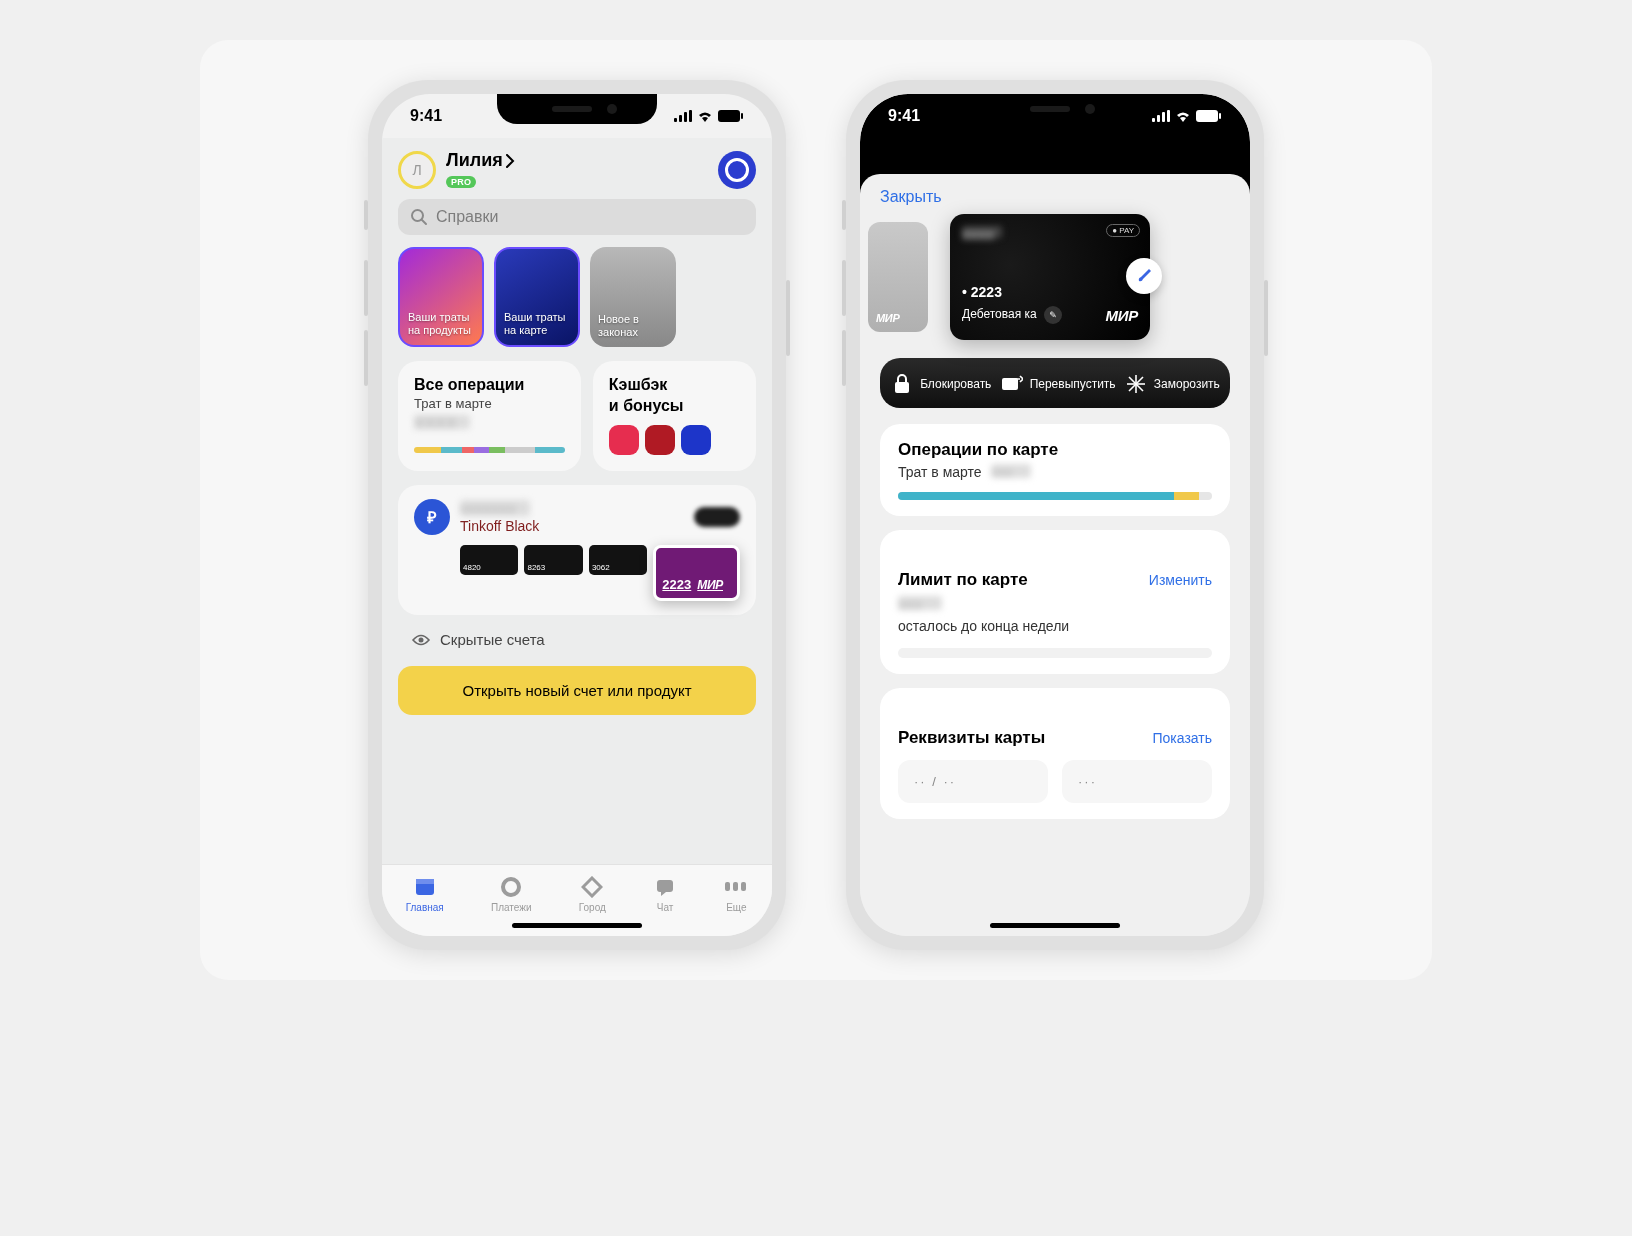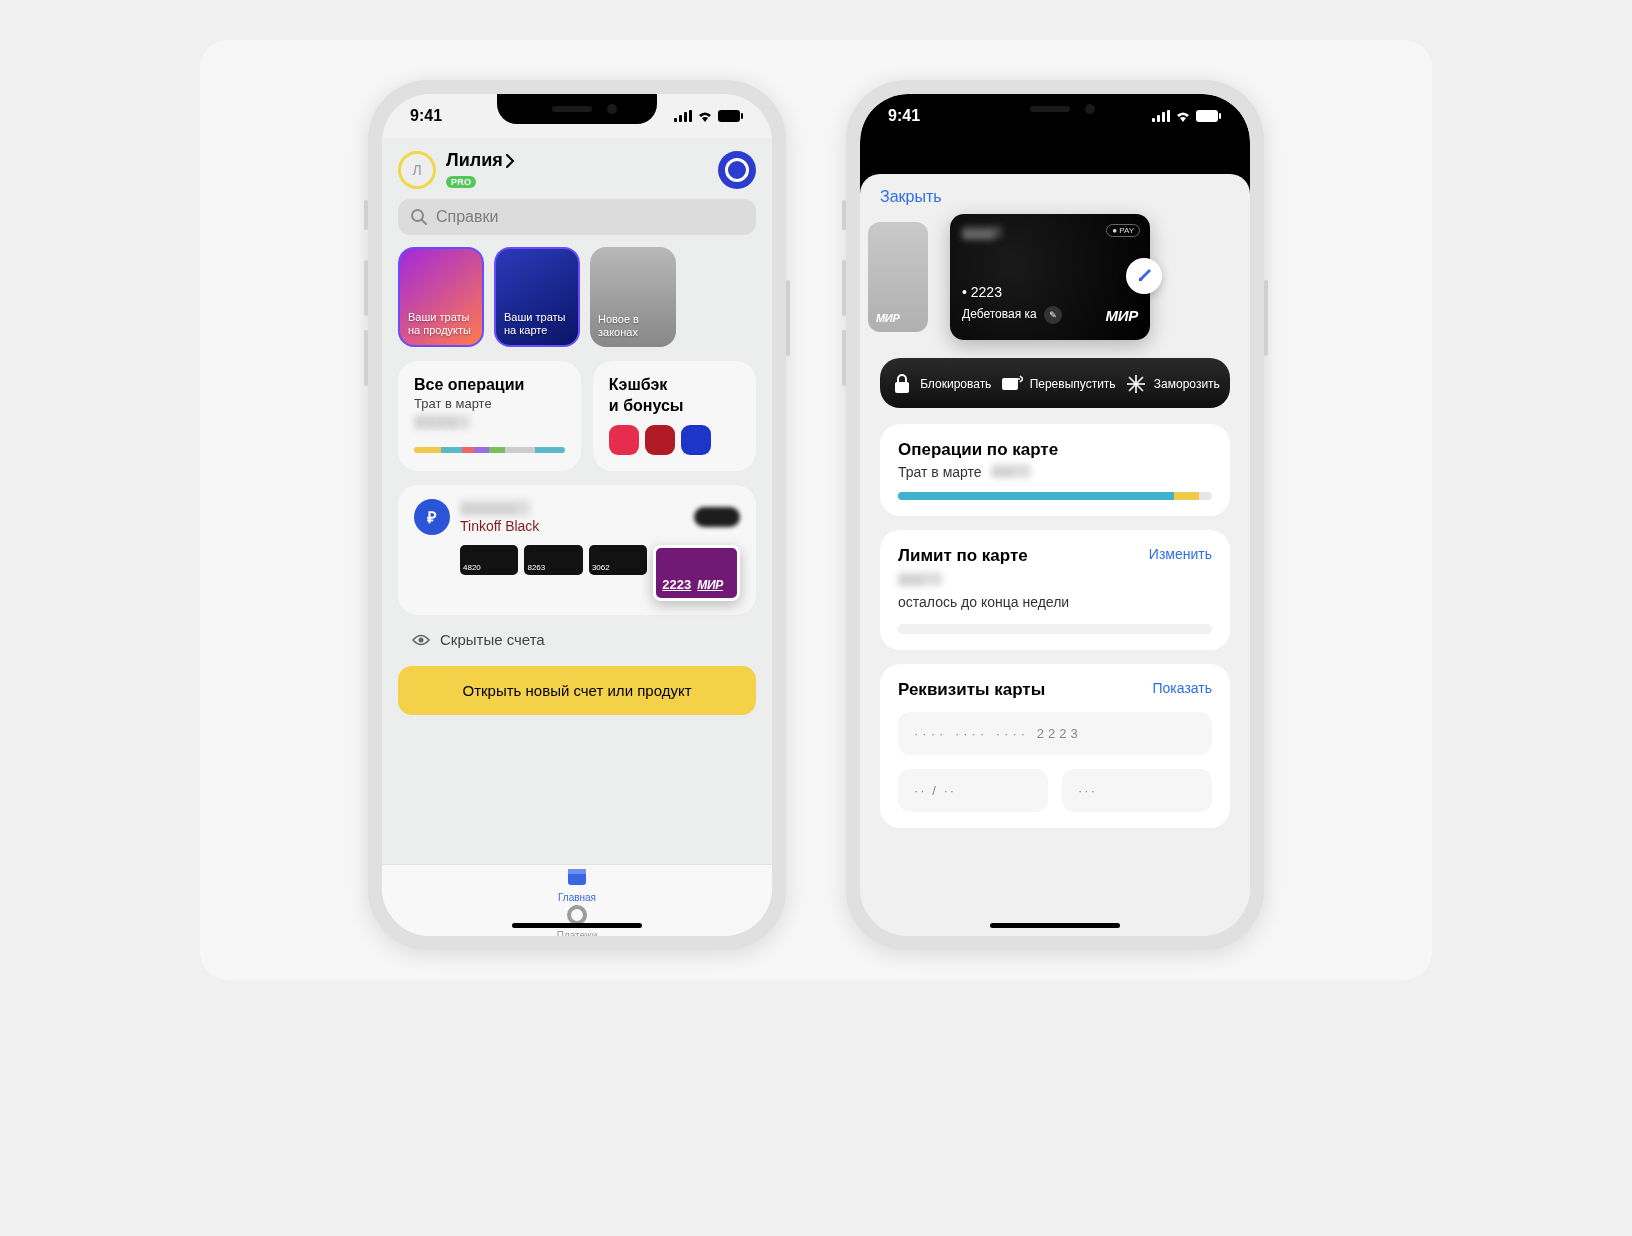--- a/index.html
+++ b/index.html
@@ -67,48 +67,48 @@
   .acct-name { font-size:14px; color:#7f1d1d; }
   .pill-dark { background:#1d1d1d; filter:blur(2px); width:46px; height:20px; border-radius:12px; }
   .mini-cards { display:flex; gap:6px; margin-top:10px; justify-content:flex-start; padding-left:46px; }
   .mini { width:61px; height:30px; border-radius:5px; background:#121212; color:#fff; font-size:8px; display:flex; align-items:flex-end; padding:2px 3px 3px; justify-content:flex-start; gap:2px; }
   .mini.big { width:90px; height:56px; border-radius:8px; position:relative; background:#701a75; font-size:13px; font-weight:600; align-items:flex-end; padding:4px 6px 6px; border:3px solid #fff; box-shadow:0 4px 14px rgba(0,0,0,.25);text-decoration:underline; }
   .mir { font-family:sans-serif; font-weight:900; font-style:italic; letter-spacing:-.3px; }
 
   .hidden-row { display:flex; align-items:center; gap:10px; margin-bottom:18px; color:#444; font-size:15px; padding-left:14px;}
   .cta { background:#f3d24a; border-radius:14px; padding:16px; text-align:center; font-weight:500; font-size:15px; }
 
-  .tabbar { position:absolute; bottom:0; left:0; right:0; height:72px; background:#f8f8f8; border-top:1px solid #e2e2e2; display:flex; justify-content:space-around; align-items:center; padding-bottom:14px;flex-direction:column; }
+  .tabbar { position:absolute; bottom:0; left:0; right:0; height:72px; background:#f8f8f8; border-top:1px solid #e2e2e2; display:flex; justify-content:space-around; align-items:center; padding-bottom:14px; }
   .tab { display:flex; flex-direction:column; align-items:center; gap:3px; font-size:10px; color:#9c9c9c; }
   .tab.active { color:#3b66e3; }
   .tab .ticon { width:24px; height:24px; display:flex; align-items:center; justify-content:center; }
 
   
   .p2 .screen { background:#eeeeee; }
   .p2-top { background:#000; height:110px; position:absolute; top:0; left:0; right:0; border-radius:48px 48px 0 0; }
   .p2 .statusbar { color:#fff; }
   .sheet { position:absolute; top:80px; left:0; right:0; bottom:0; background:#f0f0f0; border-radius:20px 20px 0 0; padding:14px 0 30px; }
   .close-link { color:#2f6fe6; font-size:16px; padding:0 20px; display:inline-block; }
 
   .card-visual-wrap { position:relative; margin:8px 20px 18px; display:flex; align-items:flex-end; gap:-20px;}
   .ghost-card { width:60px; height:110px; border-radius:12px; background:linear-gradient(#c9c9c9,#b0b0b0); position:absolute; left:-12px; top:8px; display:flex; align-items:flex-end; padding:8px; color:#fff; font-size:11px; }
   .main-card { width:200px; height:126px; border-radius:14px; background:radial-gradient(circle at 30% 40%, #1a1a1a, #000); margin-left:70px; position:relative; color:#fff; padding:12px; box-shadow:0 6px 20px rgba(0,0,0,.25); }
   .pay-badge { position:absolute; top:10px; right:10px; border:1px solid #666; border-radius:10px; font-size:8px; padding:1px 5px; color:#ddd;}
   .edit-fab { position:absolute; right:-12px; top:44px; width:36px; height:36px; border-radius:50%; background:#fff; display:flex; align-items:center; justify-content:center; box-shadow:0 3px 10px rgba(0,0,0,.2); color:#3b66e3;}
-  .card-last4 { font-size:14px; margin-top:40px; }
+  .card-last4 { font-size:14px; margin-top:40px;font-weight:bold; }
   .card-type-row { display:flex; align-items:center; justify-content:space-between; margin-top:6px; font-size:12px; }
   .small-edit { width:18px; height:18px; border-radius:50%; background:#333; display:inline-flex; align-items:center; justify-content:center; font-size:9px; margin-left:4px; }
 
   .action-bar { margin:0 20px 16px; background:linear-gradient(180deg,#2a2a2a,#0f0f0f); border-radius:20px; display:flex; justify-content:space-around; padding:14px 6px 12px; color:#fff; }
   .action { display:flex; flex-direction:row; align-items:center; gap:6px; font-size:12px; }
   .action .aicon { width:24px; height:24px; display:flex; align-items:center; justify-content:center; }
 
   .panel { margin:0 20px 14px; background:#fff; border-radius:20px; padding:16px 18px; }
   .panel-title { font-weight:700; font-size:17px; }
-  .panel-row { display:flex; align-items:flex-start; justify-content:space-between; }
+  .panel-row { display:flex; align-items:center; justify-content:space-between;margin-top:24px; }
   .panel-sub { font-size:14px; color:#333; margin-top:4px; }
   .prog { height:8px; border-radius:5px; background:#e6e6e6; margin-top:12px; overflow:hidden; display:flex; }
   .prog .pa { background:#3fb3c9; width:88%; }
   .prog .pb { background:#f0c84a; width:8%; }
 
   .link { color:#2f6fe6; font-size:14px; font-weight:500; }
   .grey-bar { height:10px; background:#f1f1f1; border-radius:6px; margin-top:14px; }
   .req-grid { display:flex; gap:14px; margin-top:12px; flex-wrap:wrap; }
   .req-cell { flex:1 1 100%; background:#f6f6f6; border-radius:12px; padding:14px 16px; color:#888; letter-spacing:4px; font-size:13px; }
   .req-cell.half { flex:1 1 calc(50% - 7px); letter-spacing:2px; }
@@ -392,21 +392,20 @@
           <div class="panel-sub">осталось до конца недели</div>
           <div class="grey-bar"></div>
         </div>
 
         <div class="panel">
           <div class="panel-row">
             <div class="panel-title">Реквизиты карты</div>
             <span class="link">Показать</span>
           </div>
           <div class="req-grid">
-            <div class="req-cell">···· ···· ···· 2223</div>
             <div class="req-cell half">·· / ··</div>
             <div class="req-cell half">···</div>
           </div>
         </div>
       </div>
       <div class="home-indicator"></div>
     </div>
   </div>
 
 </div>

